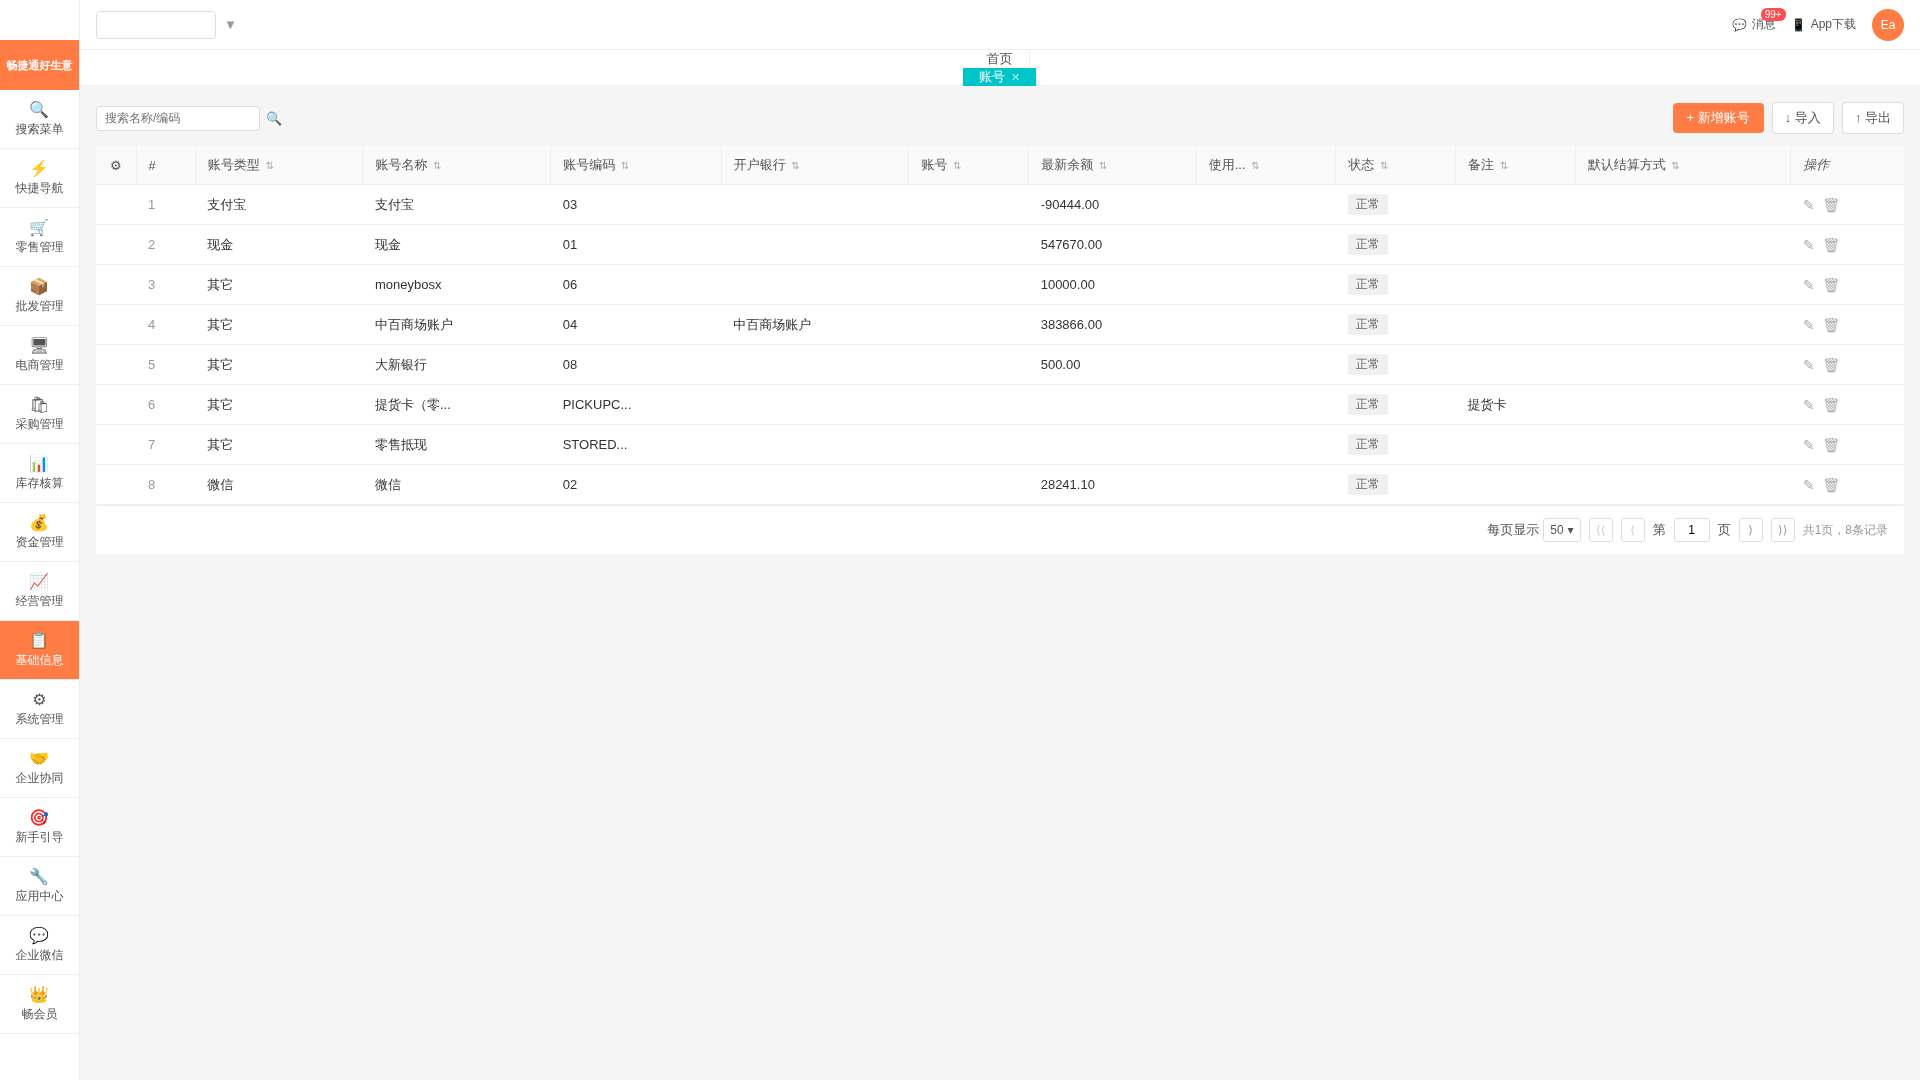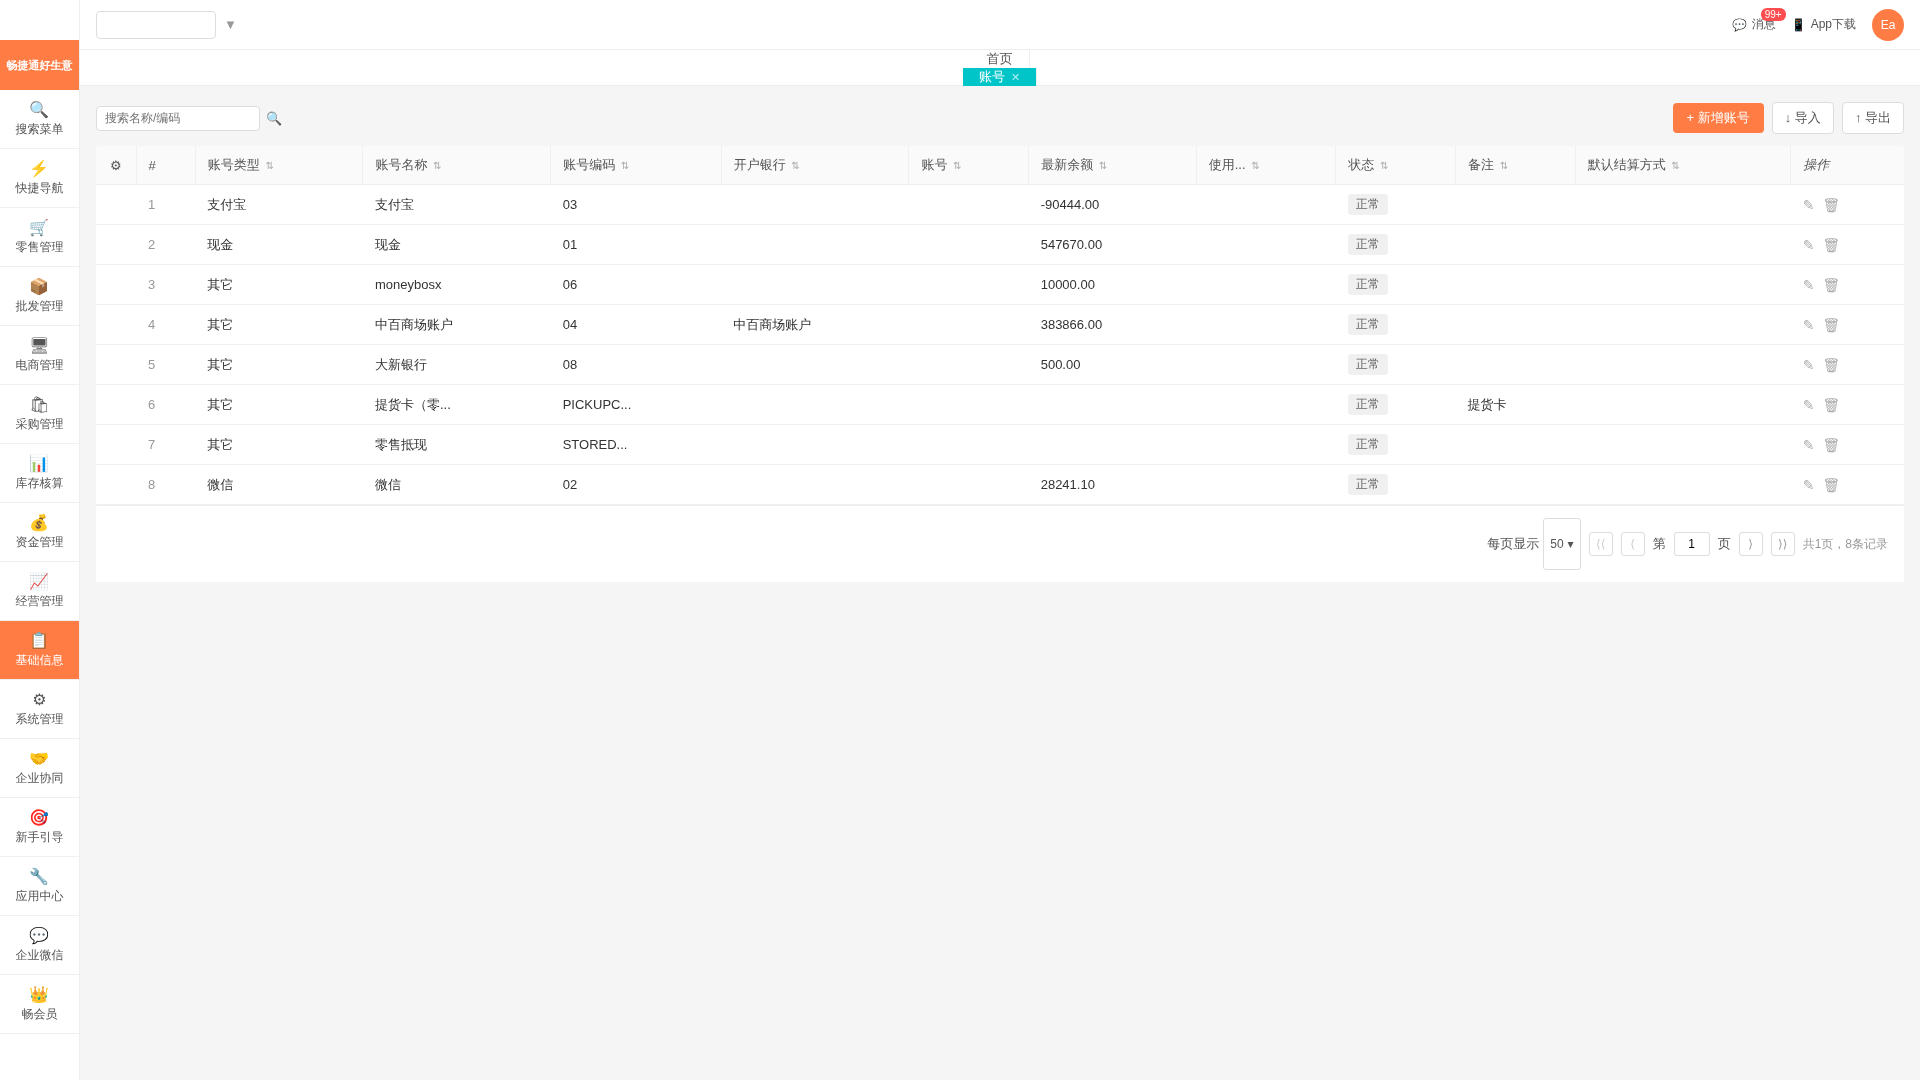--- a/index.html
+++ b/index.html
@@ -303,21 +303,21 @@
       color: #555;
     }
     .per-page-select {
       display: flex;
       align-items: center;
       gap: 4px;
     }
     .page-select-box {
       border: 1px solid #ddd;
       border-radius: 3px;
-      padding: 18px 6px;
+      padding: 4px 6px;
       font-size: 12px;
       display: flex;
       gap: 4px;
       cursor: pointer;
     }
     .page-btn {
       width: 24px;
       height: 24px;
       display: flex;
       align-items: center;

